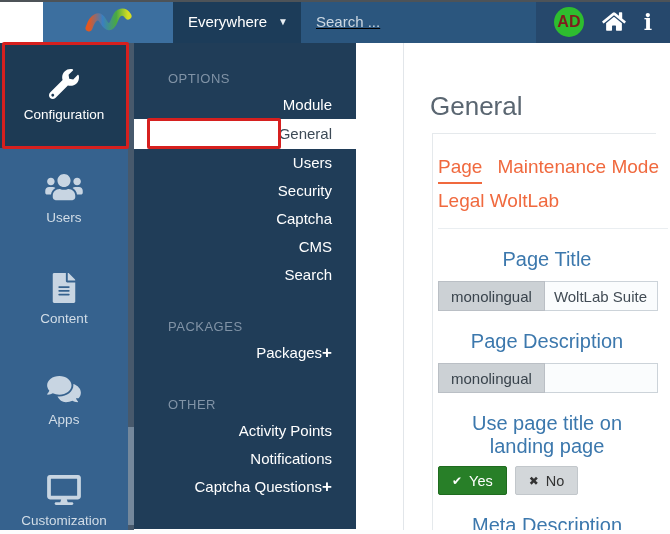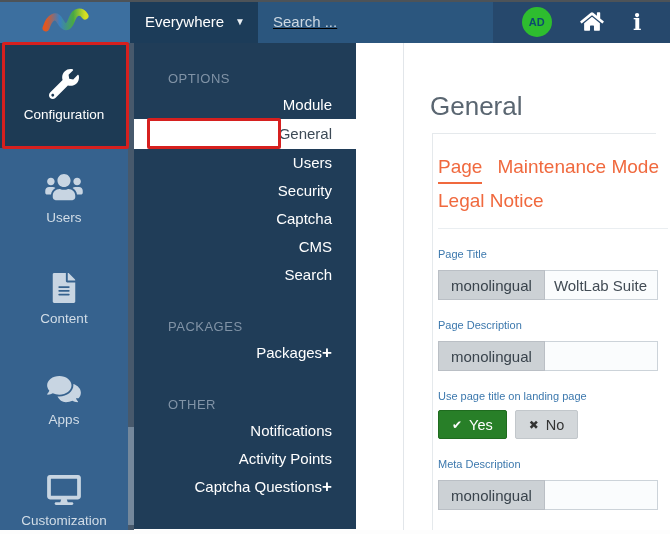--- a/index.html
+++ b/index.html
@@ -2,33 +2,33 @@
 <html><head>
 <meta charset="utf-8">
 <style>
   * { margin:0; padding:0; box-sizing:border-box; }
   html,body { width:670px; height:534px; overflow:hidden; }
   body {
     font-family:"Liberation Sans", sans-serif;
     background:#fff; position:relative;
   }
   
-  .topbar { position:absolute; left:0; top:0; width:670px; height:43px; display:flex; }
+  .topbar { position:absolute; left:0; top:0; width:670px; height:43px; display:flex;padding-left:43px; }
   .topbar::before { content:""; position:absolute; left:0; top:0; right:0; height:2px; background:#4d5358; z-index:9; }
   .logo-sec { width:130px; background:#3c6f9f; display:flex; align-items:center; justify-content:center; }
   .scope-sec { width:128px; background:#1c3c59; color:#fff; display:flex; align-items:center;
                justify-content:space-between; padding:0 13px 0 15px; font-size:15px; cursor:pointer; }
   .scope-caret { font-size:10px; color:#e8eef3; }
   .search-sec { width:235px; background:#2b567e; display:flex; align-items:center;text-decoration:underline; }
   .search-sec input { background:transparent; border:none; outline:none; color:#e6edf3;
                       font-size:15px; padding-left:15px; width:100%; font-family:"Liberation Sans",sans-serif; }
   .search-sec input::placeholder { color:#ccd8e2; opacity:1; }
   .right-sec { flex:1; background:#26486c; display:flex; align-items:center; justify-content:space-evenly; }
-  .avatar { width:30px; height:30px; border-radius:50%; background:#2ebd2f; color:#0c4a6e;
-            display:flex; align-items:center; justify-content:center; font-size:11px; font-weight:bold; cursor:pointer; }
+  .avatar { width:30px; height:30px; border-radius:50%; background:#2ebd2f; color:#7f1d1d;
+            display:flex; align-items:center; justify-content:center; font-size:16px; font-weight:bold; cursor:pointer; }
   .tb-icon { color:#fff; fill:#fff; cursor:pointer; display:flex; align-items:center; }
   .info-glyph { font-family:"DejaVu Serif", serif; font-weight:bold; font-size:22px; line-height:1; }
 
   
   .sidebar { position:absolute; left:0; top:43px; width:128px; height:491px; background:#36628e; }
   .sb-item { height:101px; display:flex; flex-direction:column; align-items:center;
              justify-content:center; gap:8px; cursor:pointer; color:#d2dde7; }
   .sb-item svg { fill:#c8d5e2; height:30px; }
   .sb-item .sb-label { font-size:13.5px; }
   .sb-item.active { background:#1d3a54; color:#fff; height:105px; }
@@ -52,21 +52,21 @@
   .content { position:absolute; left:400px; top:43px; width:270px; height:491px; background:#fff; }
   .content-edge { position:absolute; left:3px; top:0; width:1px; height:491px; background:#e2e6ea; }
   .page-title { position:absolute; left:30px; top:48px; font-size:26px; color:#5a6671; font-weight:normal; }
   .card { position:absolute; left:32px; top:90px; width:224px; height:401px;
           border-top:1px solid #e5e9ec; border-left:1px solid #e5e9ec; background:#fff;
           padding:22px 0 0 5px; }
   .tabs { display:flex; flex-wrap:wrap; gap:6px 15px; padding-bottom:12px;
           border-bottom:1px solid #eaeef1; width:230px; }
   .tab { font-size:19px; color:#f0693e; cursor:pointer; padding-bottom:4px; white-space:nowrap; }
   .tab.active { border-bottom:2px solid #f0693e; }
-  .field-label { font-size:11px; color:#3c78ad; margin-top:19px; margin-bottom:10px; }
+  .field-label { font-size:20px; color:#3c78ad; margin-top:19px; margin-bottom:10px;text-align:center; }
   .input-group { display:flex; width:220px; height:30px; }
   .ig-prefix { background:#ccd1d5; border:1px solid #babfc5; color:#39434c; font-size:15px;
                display:flex; align-items:center; padding:0 12px; white-space:nowrap; cursor:pointer; }
   .ig-input { flex:1; min-width:0; background:#fafcfd; border:1px solid #ccd3d9; border-left:none;
               font-size:15px; color:#424c55; padding:8px 9px; outline:none;
               font-family:"Liberation Sans",sans-serif; }
   .yn-row { display:flex; gap:8px; margin-top:-2px; }
   .btn { height:29px; display:flex; align-items:center; gap:7px; padding:0 13px;
          font-size:14.5px; border-radius:2px; cursor:pointer; }
   .btn-yes { background:#287f28; border:1px solid #1f6b1f; color:#fff; }
@@ -177,40 +177,40 @@
     </div>
   <div class="sm-gap"></div>
   <div class="sm-header">PACKAGES</div>
   <div class="sm-item">
     <span>Packages</span>
     <span class="sm-plus">+</span>
   </div>
   <div class="sm-gap"></div>
   <div class="sm-header">OTHER</div>
   <div class="sm-item">
+      <span>Activity Points</span>
+    </div>
+  <div class="sm-item">
       <span>Notifications</span>
-    </div>
-  <div class="sm-item">
-      <span>Activity Points</span>
     </div>
   <div class="sm-item">
     <span>Captcha Questions</span>
     <span class="sm-plus">+</span>
   </div>
 </div>
 
 <div class="content">
   <div class="content-edge"></div>
   <h1 class="page-title">General</h1>
 
   <div class="card">
     <div class="tabs">
       <span class="tab active">Page</span>
       <span class="tab">Maintenance Mode</span>
-      <span class="tab">Legal Notice</span>
+      <span class="tab">Legal WoltLab</span>
     </div>
 
     <div class="field-label">Page Title</div>
     <div class="input-group">
       <span class="ig-prefix">monolingual</span>
       <input class="ig-input" type="text" value="WoltLab Suite" style="">
     </div>
 
     <div class="field-label">Page Description</div>
     <div class="input-group">

